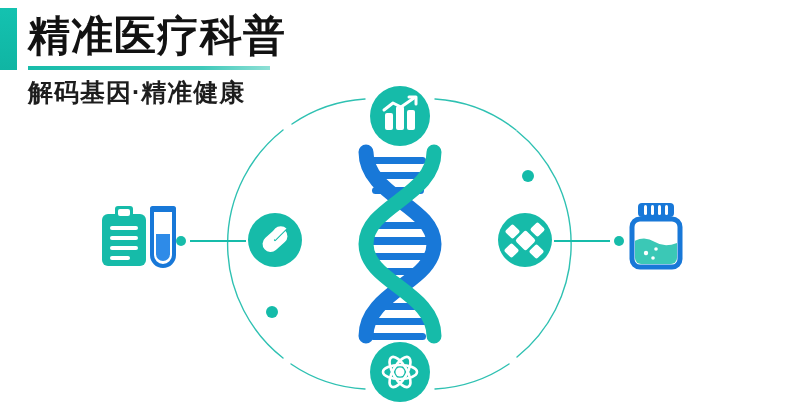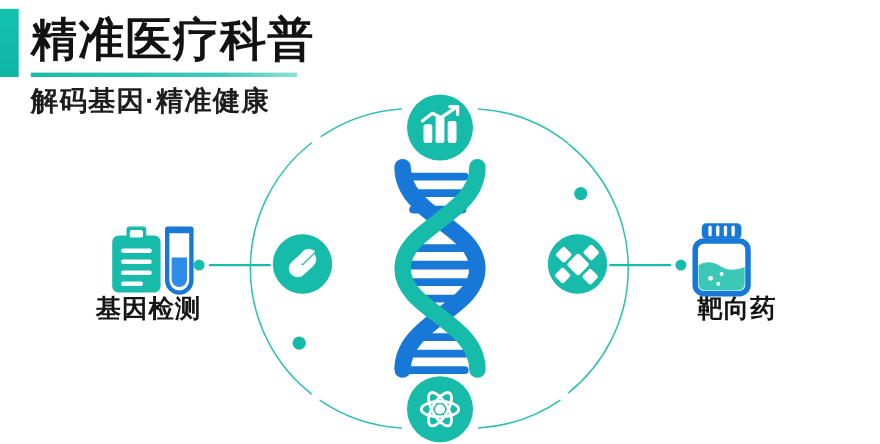--- a/index.html
+++ b/index.html
@@ -239,17 +239,15 @@
           <rect x="518" y="233" width="15" height="15" rx="2.5" transform="rotate(45 525.5 240.5)"></rect>
           <rect x="507" y="226" width="11" height="11" rx="2" transform="rotate(45 512.5 231.5)"></rect>
           <rect x="532" y="224" width="11" height="11" rx="2" transform="rotate(45 537.5 229.5)"></rect>
           <rect x="506" y="245" width="11" height="11" rx="2" transform="rotate(45 511.5 250.5)"></rect>
           <rect x="531" y="246" width="11" height="11" rx="2" transform="rotate(45 536.5 251.5)"></rect>
         </g>
       </g>
 
     </svg>
 
-    <div class="side-label" id="label-left">基因检测</div>
-    <div class="side-label" id="label-right">靶向药</div>
 
   </div>
 </div>
 
 </body></html>

